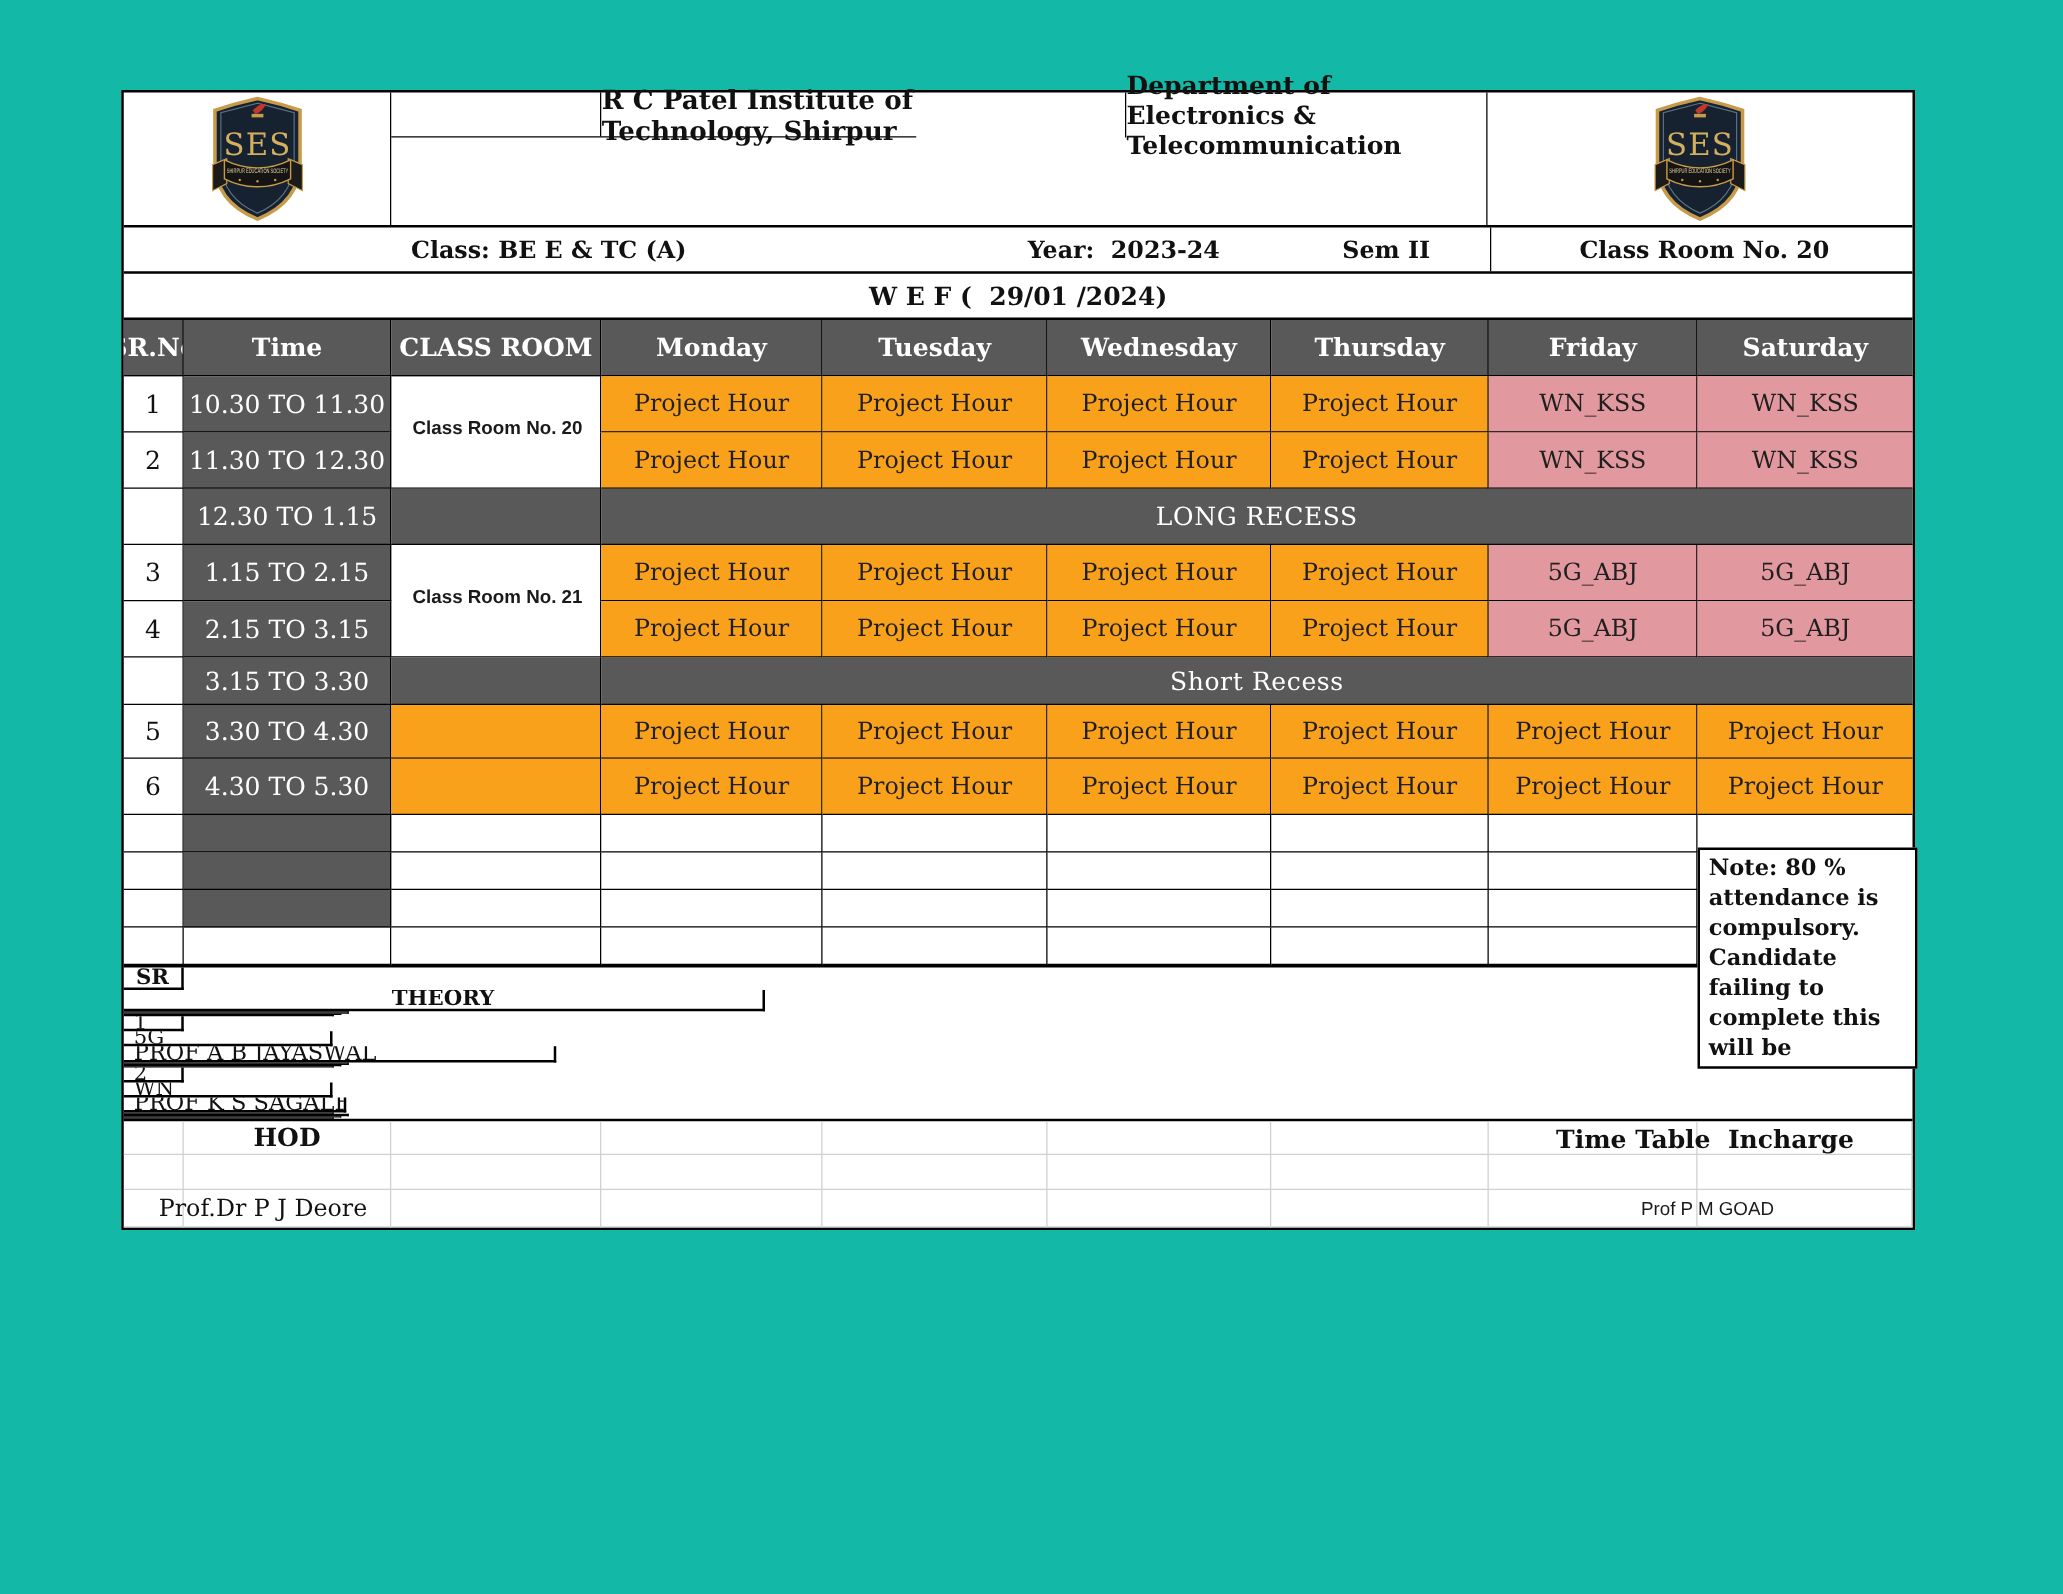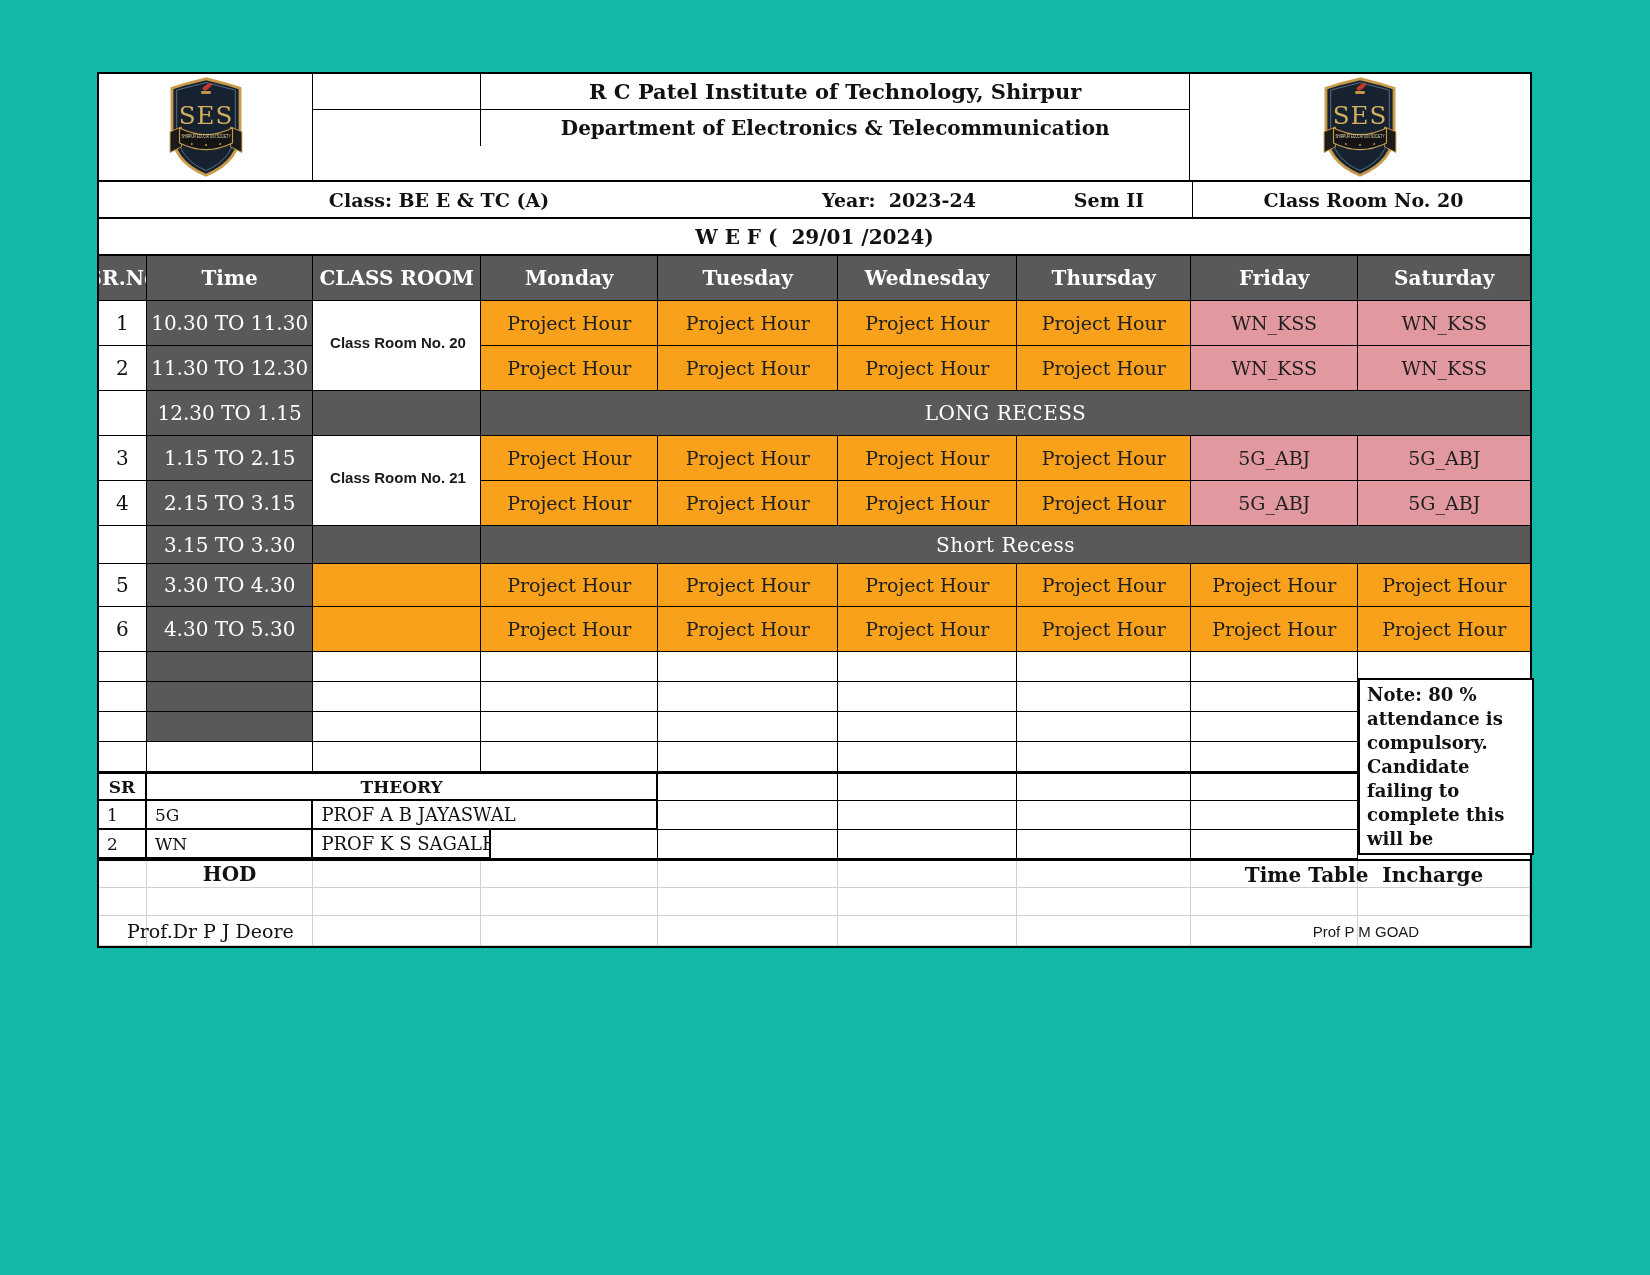--- a/index.html
+++ b/index.html
@@ -13,33 +13,33 @@
   .nr{border-right:none;}
   .nb{border-bottom:none;}
   .bt2{border-top:2px solid #000;}
   
   .w-sr{width:48px;}.w-time{width:167px;}.w-room{width:168px;}
   .w-d1{width:178px;}.w-d2{width:180px;}.w-d3{width:180px;}.w-d4{width:174px;}.w-d5{width:168px;}.w-d6{width:172px;}
   .w-days{width:1052px;}.w-theory{width:513px;}.w-name{width:346px;}.w-sag{width:178px;}.w-aftersag{width:168px;}
   
   .h-head{height:108px;}.h-class{height:35px;}.h-wef{height:35px;}.h-cols{height:45px;}
   .h-slot{height:45px;}.h-sr2{height:38px;}.h-r5{height:43px;}
-  .h-e{height:30px;}.h-mini{height:29px;}.h-hod{height:29px;}.h-e5{height:28px;}.h-names{height:30px;}
+  .h-e{height:30px;}.h-mini{height:41px;flex-direction:column;}.h-hod{height:29px;}.h-e5{height:28px;}.h-names{height:30px;}
   
   .gray{background:#595959;color:#ffffff;}
   .orange{background:#F9A11B;color:#1f1f1f;}
   .pink{background:#E2989F;color:#1f1f1f;}
   .colhead{font-weight:bold;font-size:20px;}
   .timecell{font-size:20px;}
   .srnum{font-size:20px;}
   .recess-label{font-size:20px;letter-spacing:.5px;}
   
   .h-head{border-bottom:2px solid #000;}
   .hb-left{width:215px;border-right:1px solid #000;display:flex;align-items:center;justify-content:center;box-sizing:border-box;}
-  .hb-mid{width:878px;display:flex;flex-direction:column;box-sizing:border-box;}
+  .hb-mid{width:878px;display:flex;flex-direction:row;box-sizing:border-box;}
   .hb-row{display:flex;height:36px;box-sizing:border-box;border-bottom:1px solid #000;}
   .hb-row:last-child{border-bottom:none;}
   .hb-sp{width:168px;height:100%;border-right:1px solid #000;box-sizing:border-box;}
   .hb-tx{flex:1;display:flex;align-items:center;justify-content:center;font-weight:bold;}
   .t-inst{font-size:21px;}.t-dept{font-size:20px;}.t-doc{font-size:18px;letter-spacing:.5px;}
   .hb-right{width:342px;border-left:1px solid #000;display:flex;align-items:center;justify-content:center;box-sizing:border-box;}
   
   .h-class{position:relative;border-bottom:2px solid #000;}
   .h-wef{border-bottom:2px solid #000;display:flex;align-items:center;justify-content:center;
          font-weight:bold;font-size:20px;white-space:pre;}

